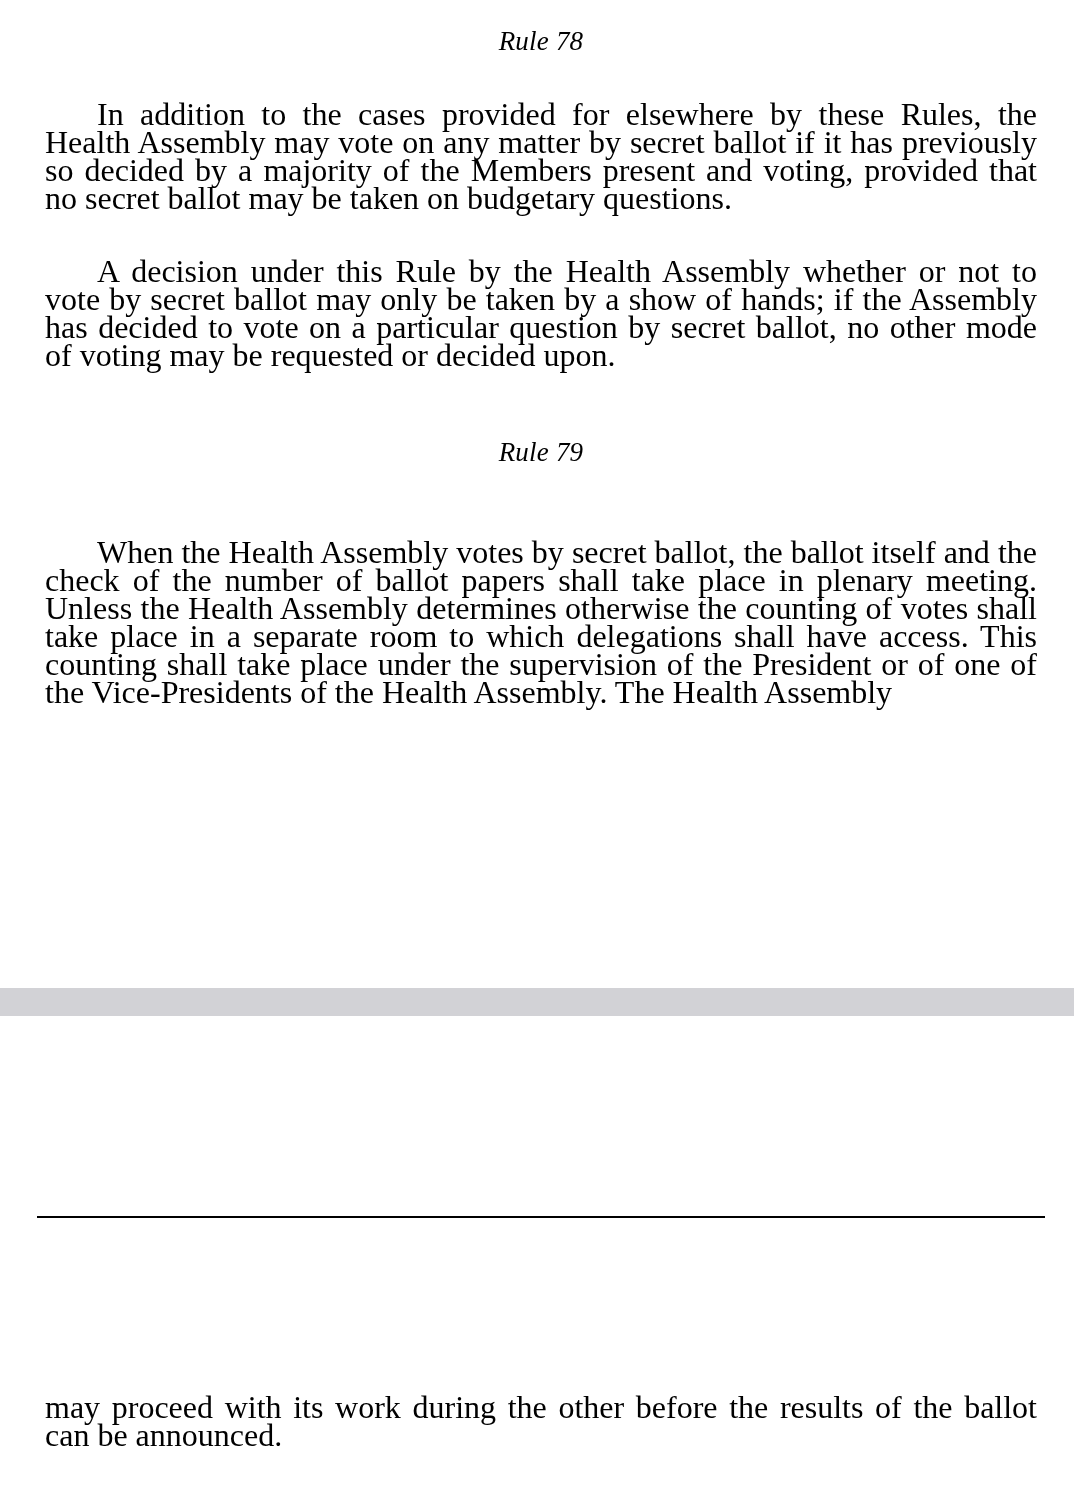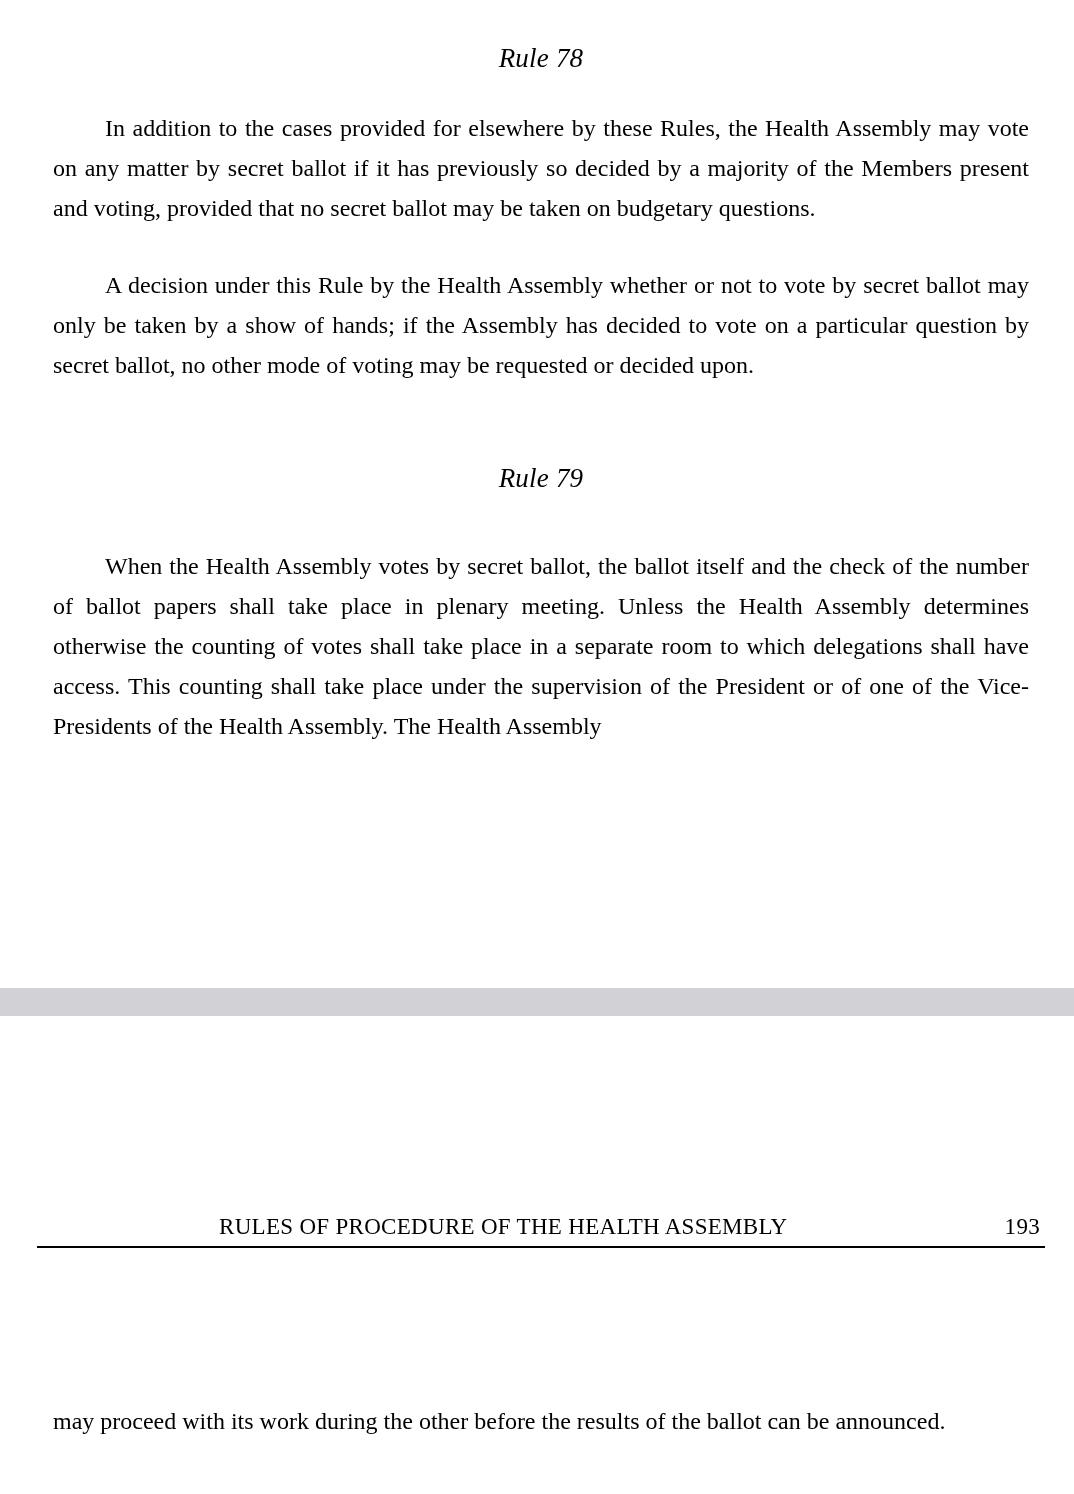--- a/index.html
+++ b/index.html
@@ -28,30 +28,30 @@
     position: absolute;
     left: 37px;
     width: 1008px;
   }
 
   .rule-heading {
     font-style: italic;
     font-size: 27px;
     text-align: center;
     line-height: 1.15;
-    margin: 17px;
+    margin: 0;
     letter-spacing: 0.2px;
   }
 
   .body-par {
-    font-size: 24px;
-    line-height: 40px;
+    font-size: 32px;
+    line-height: 28px;
     text-align: justify;
     text-align-last: left;
-    margin: 16px;
+    margin: 8px;
     text-indent: 52px;
     word-spacing: 0px;
     hyphens: none;
   }
 
   .body-par.noindent {
     text-indent: 0;
   }
 
   
@@ -102,35 +102,31 @@
   </div>
 
   <div class="column" style="top:92px;">
     <p class="body-par">In addition to the cases provided for elsewhere by these Rules, the Health Assembly may vote on any matter by secret ballot if it has previously so decided by a majority of the Members present and voting, provided that no secret ballot may be taken on budgetary questions.</p>
   </div>
 
   <div class="column" style="top:249px;font-family:Liberation Serif, serif;">
     <p class="body-par">A decision under this Rule by the Health Assembly whether or not to vote by secret ballot may only be taken by a show of hands; if the Assembly has decided to vote on a particular question by secret ballot, no other mode of voting may be requested or decided upon.</p>
   </div>
 
-  <div class="column" style="top:446px;">
+  <div class="column" style="top:437px;">
     <div class="rule-heading">Rule 79</div>
   </div>
 
   <div class="column" style="top:530px;">
     <p class="body-par">When the Health Assembly votes by secret ballot, the ballot itself and the check of the number of ballot papers shall take place in plenary meeting. Unless the Health Assembly determines otherwise the counting of votes shall take place in a separate room to which delegations shall have access. This counting shall take place under the supervision of the President or of one of the Vice-Presidents of the Health Assembly. The Health Assembly</p>
   </div>
 
   <div class="page-break-band" style="top:988px;"></div>
 
   <div class="footer" style="top:1212px;">
-    <div class="footer-row">
-      <span class="footer-title">RULES OF PROCEDURE OF THE HEALTH ASSEMBLY</span>
-      <span class="footer-pageno">193</span>
-    </div>
     <div class="footer-rule"></div>
   </div>
 
   <div class="column" style="top:1385px;">
     <p class="body-par noindent">may proceed with its work during the other before the results of the ballot can be announced.</p>
   </div>
 
 </div>
 
 </body></html>

